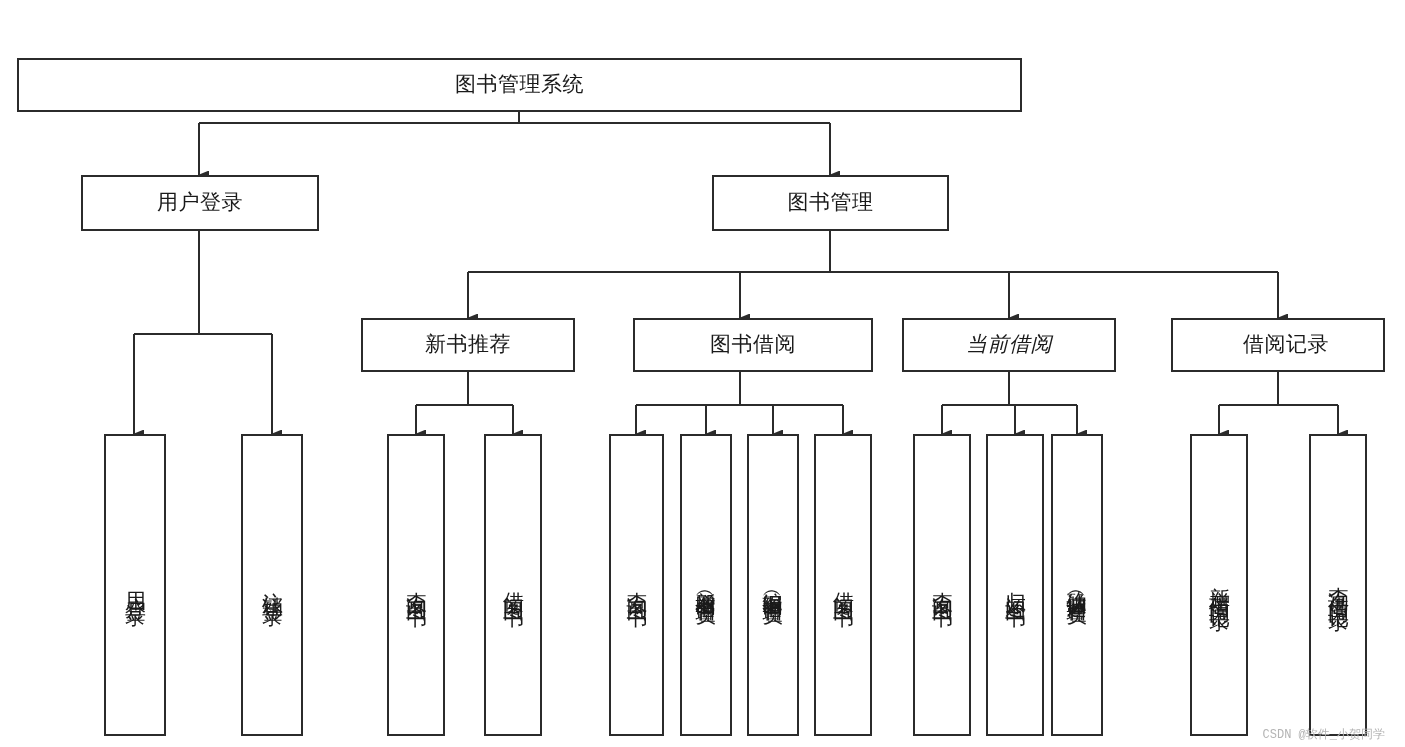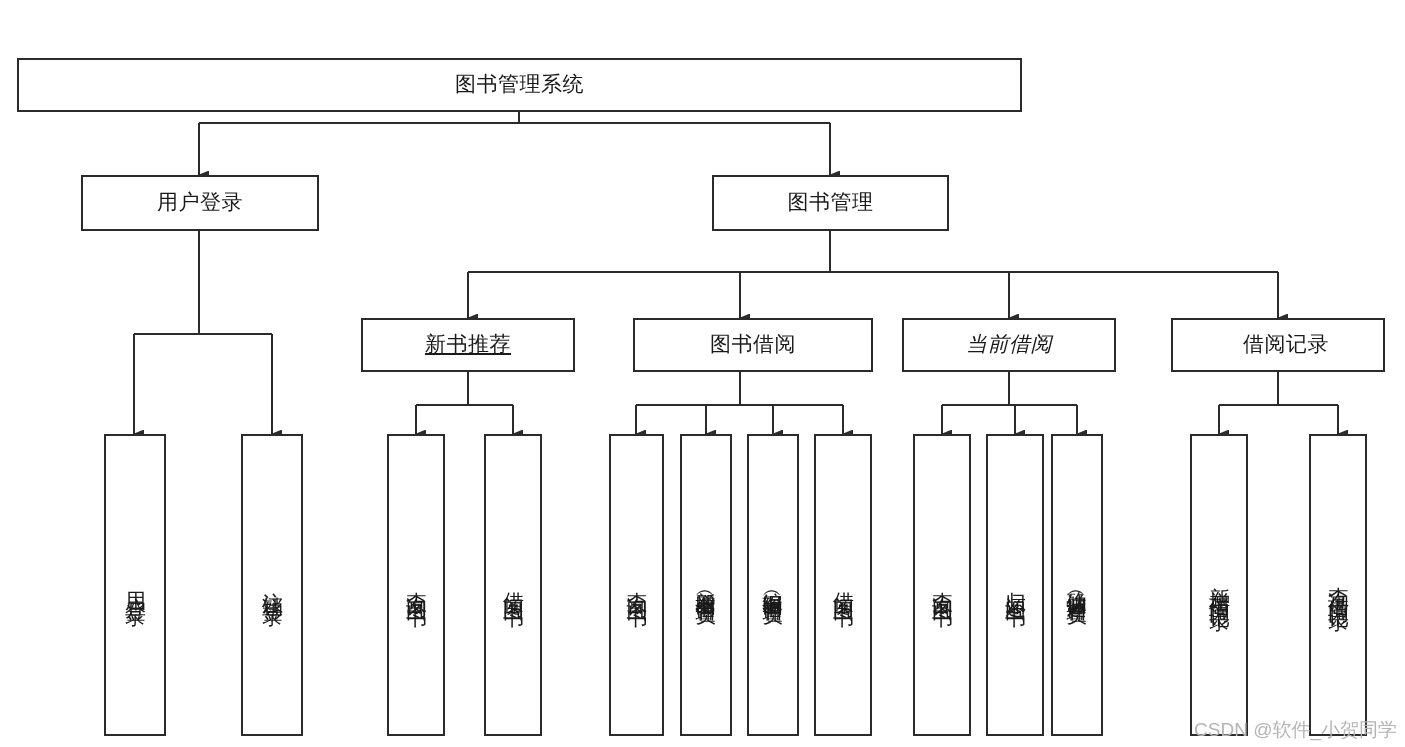--- a/index.html
+++ b/index.html
@@ -59,25 +59,25 @@
     font-size: 21px;
     line-height: 1;
     white-space: nowrap;
   }
   .node-box.vertical.tight .node-label {
     letter-spacing: 2px;
     font-size: 20px;
   }
   #watermark {
     position: absolute;
-    right: 8px;
+    right: 20px;
     bottom: 4px;
     color: #b4b4b4;
-    font-size: 19px;
-    font-family: Liberation Sans, sans-serif;
+    font-size: 12px;
+    font-family: Liberation Mono, monospace;
     white-space: nowrap;
     pointer-events: none;
     user-select: none;
   }
 </style>
 </head>
 <body>
 
 <div id="diagram-root">
 
@@ -142,21 +142,21 @@
       <div class="node-box" style="left: 17px; top: 14px; width: 1005px; height: 54px; border-color: rgb(43, 43, 43); background: rgb(255, 255, 255); margin-top: 44px;">
         <span class="node-label" style="color: rgb(26, 26, 26);">图书管理系统</span>
       </div>
       <div class="node-box" style="left: 81px; top: 175px; width: 238px; height: 56px; border-color: rgb(43, 43, 43); background: rgb(255, 255, 255);">
         <span class="node-label" style="color: rgb(26, 26, 26);">用户登录</span>
       </div>
       <div class="node-box" style="left: 712px; top: 175px; width: 237px; height: 56px; border-color: rgb(43, 43, 43); background: rgb(255, 255, 255);">
         <span class="node-label" style="color: rgb(26, 26, 26); text-align: right;">图书管理</span>
       </div>
       <div class="node-box" style="left: 361px; top: 318px; width: 214px; height: 54px; border-color: rgb(43, 43, 43); background: rgb(255, 255, 255);">
-        <span class="node-label" style="color: rgb(26, 26, 26); text-decoration: underline;">新书推荐</span>
+        <span class="node-label" style="color: rgb(26, 26, 26);">新书推荐</span>
       </div>
       <div class="node-box" style="left: 633px; top: 318px; width: 240px; height: 54px; border-color: rgb(43, 43, 43); background: rgb(255, 255, 255);">
         <span class="node-label" style="color: rgb(26, 26, 26);">图书借阅</span>
       </div>
       <div class="node-box" style="left: 902px; top: 318px; width: 214px; height: 54px; border-color: rgb(43, 43, 43); background: rgb(255, 255, 255);">
         <span class="node-label" style="color: rgb(26, 26, 26); font-style: italic;">当前借阅</span>
       </div>
       <div class="node-box" style="left: 1171px; top: 318px; width: 214px; height: 54px; border-color: rgb(43, 43, 43); background: rgb(255, 255, 255); padding-left: 16px;">
         <span class="node-label" style="color: rgb(26, 26, 26);">借阅记录</span>
       </div>

